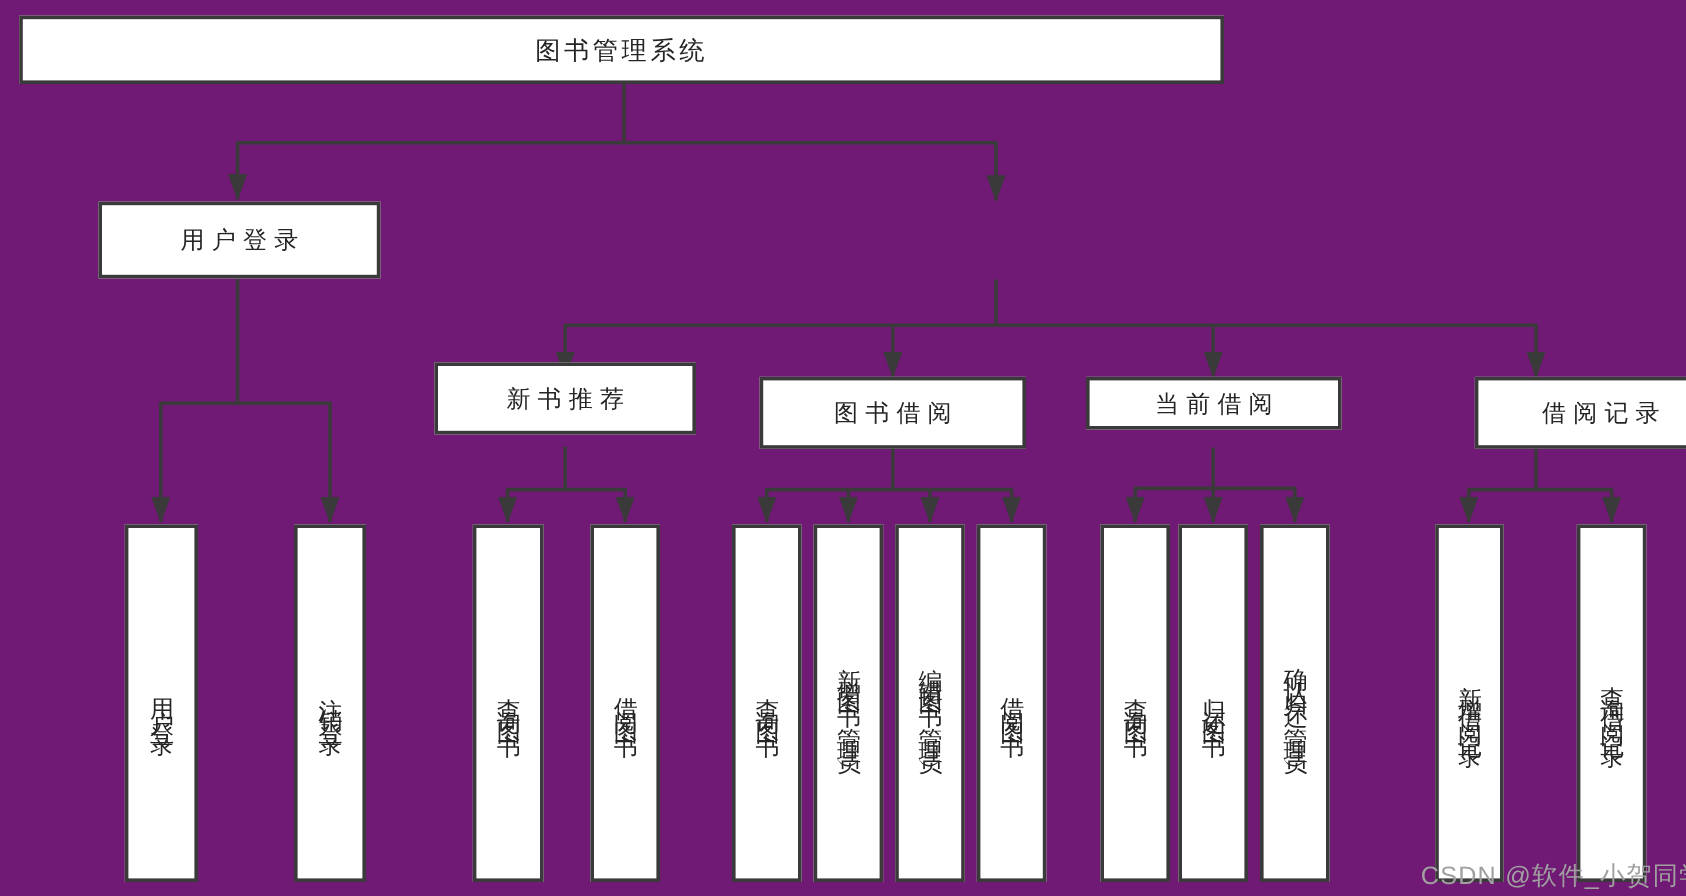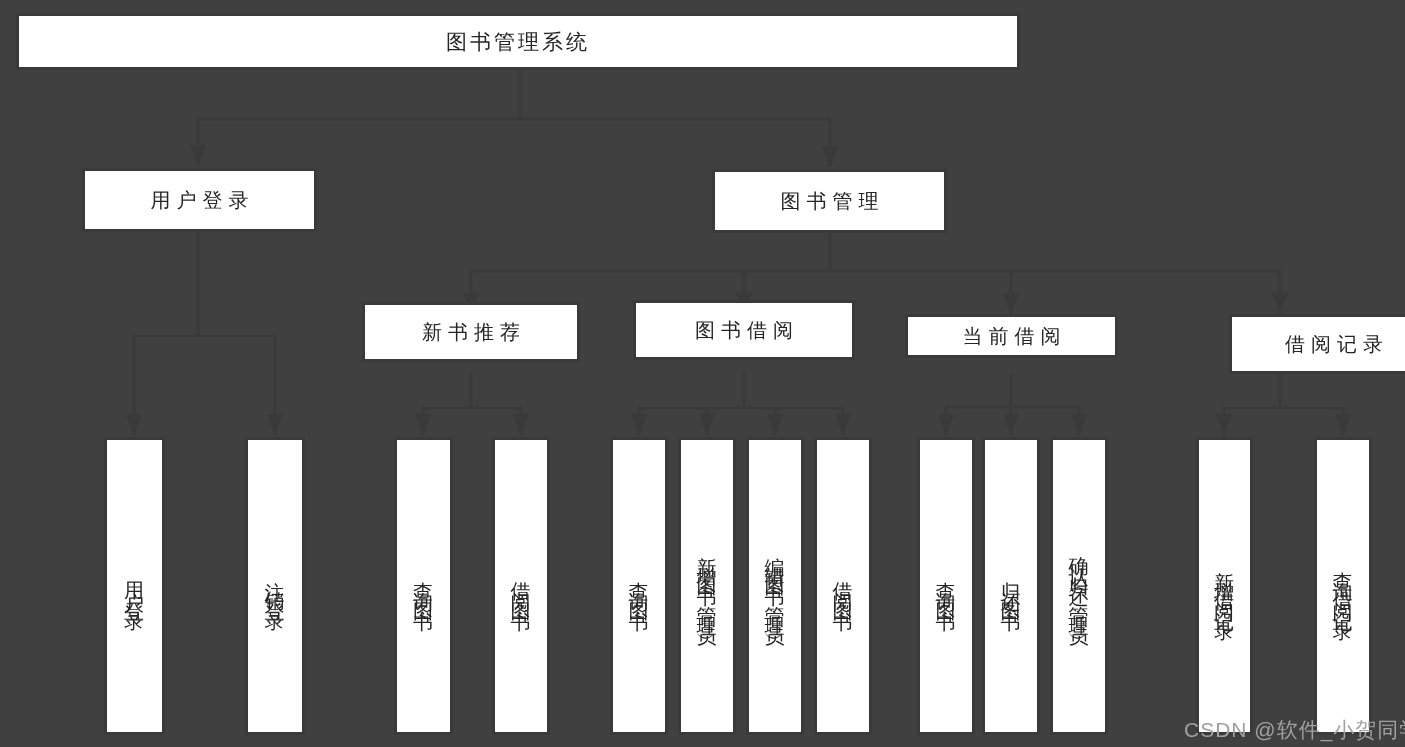--- a/index.html
+++ b/index.html
@@ -2,21 +2,21 @@
 <html><head>
 <meta charset="utf-8">
 <style>
   * { margin: 0; padding: 0; box-sizing: border-box; }
   html, body { background: #ffffff; }
   body { font-family: "Liberation Sans", sans-serif; }
   .stage {
     position: relative;
     width: 1405px;
     height: 747px;
-    background: #404040;
+    background: #701a75;
     overflow: hidden;
   }
   .connectors {
     position: absolute;
     left: 0; top: 0;
     width: 1405px; height: 747px;
     z-index: 1;
   }
   .node {
     position: absolute;
@@ -97,28 +97,25 @@
     </g>
   </svg>
 
   <div class="node" style="left:16px; top:13px; width:1004px; height:57px">
     <span class="lbl root-lbl">图书管理系统</span>
   </div>
 
   <div class="node" style="left:82px; top:168px; width:235px; height:64px">
     <span class="lbl branch-lbl">用户登录</span>
   </div>
-  <div class="node" style="left:712px; top:169px; width:235px; height:64px">
-    <span class="lbl branch-lbl">图书管理</span>
-  </div>
 
   <div class="node" style="left:362px; top:302px; width:218px; height:60px">
     <span class="lbl branch-lbl">新书推荐</span>
   </div>
-  <div class="node" style="left:633px; top:300px; width:222px; height:60px">
+  <div class="node" style="left:633px; top:314px; width:222px; height:60px">
     <span class="lbl branch-lbl">图书借阅</span>
   </div>
   <div class="node" style="left:905px; top:314px; width:213px; height:44px">
     <span class="lbl branch-lbl">当前借阅</span>
   </div>
   <div class="node" style="left:1229px; top:314px; width:210px; height:60px">
     <span class="lbl branch-lbl">借阅记录</span>
   </div>
 
   <div class="node leaf" style="left:104px; top:437px; width:61px; height:298px">

